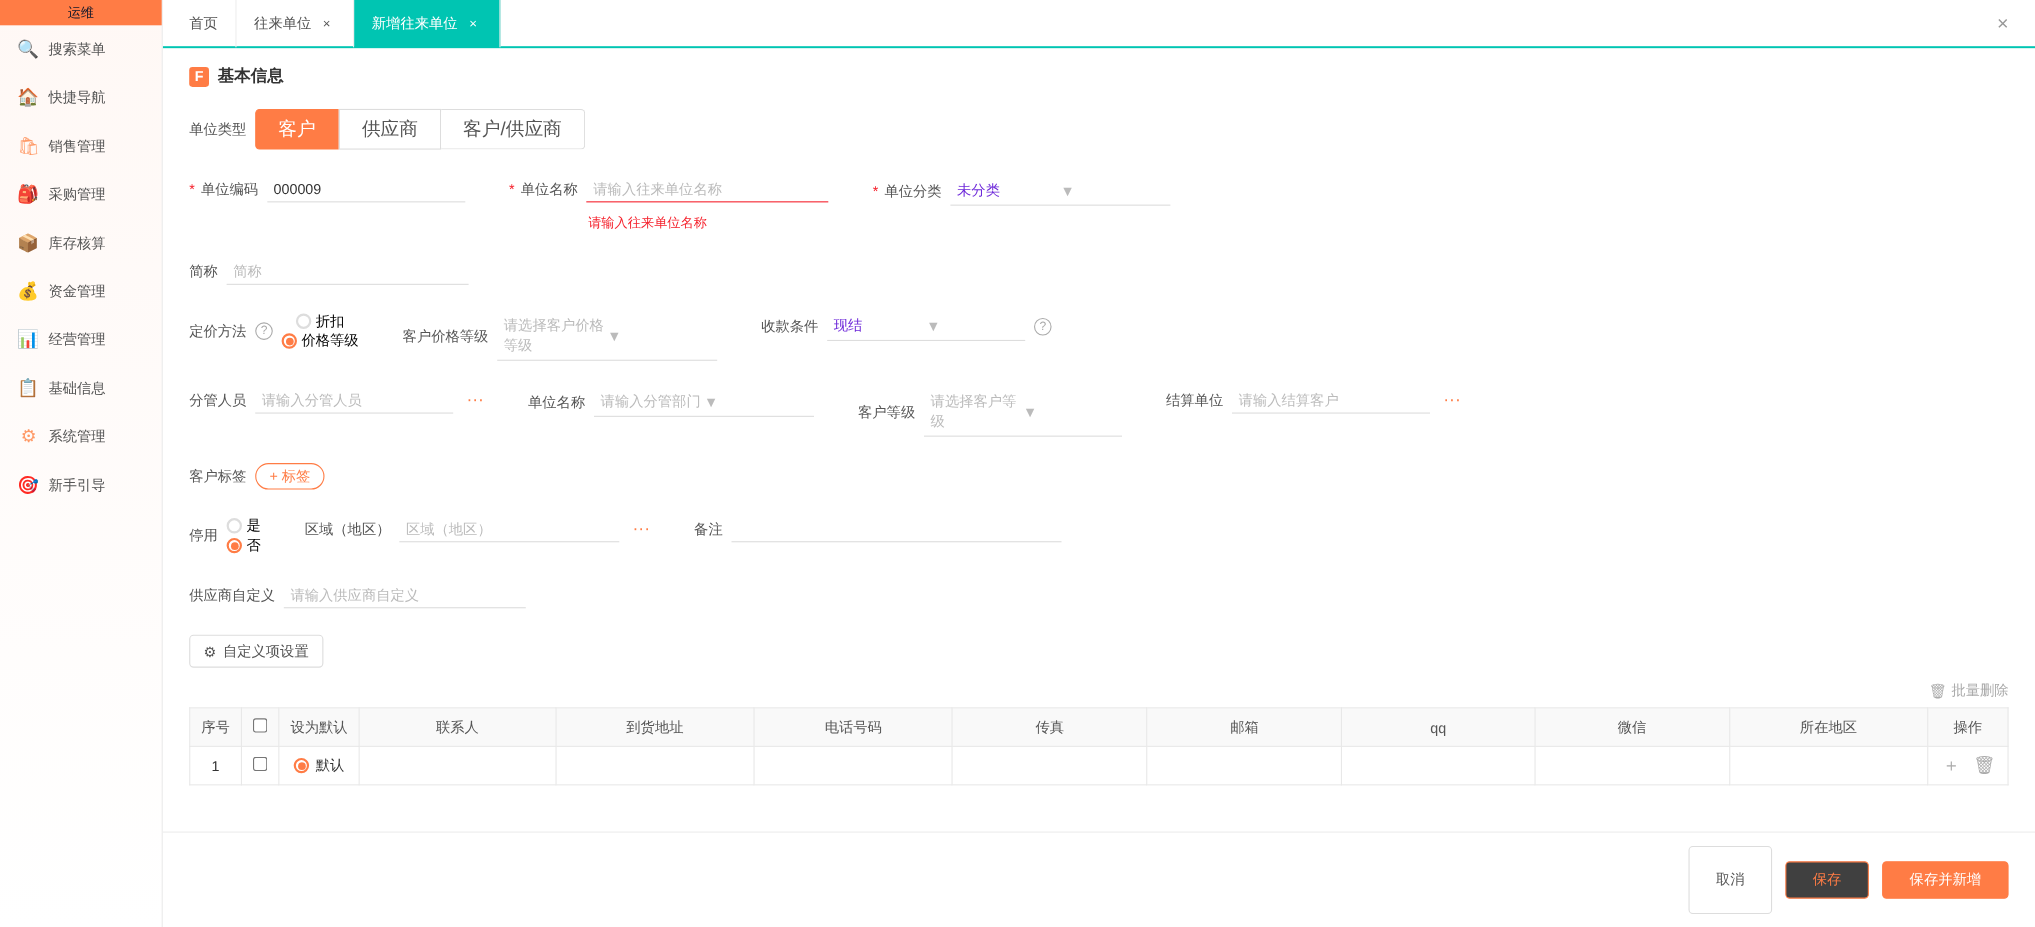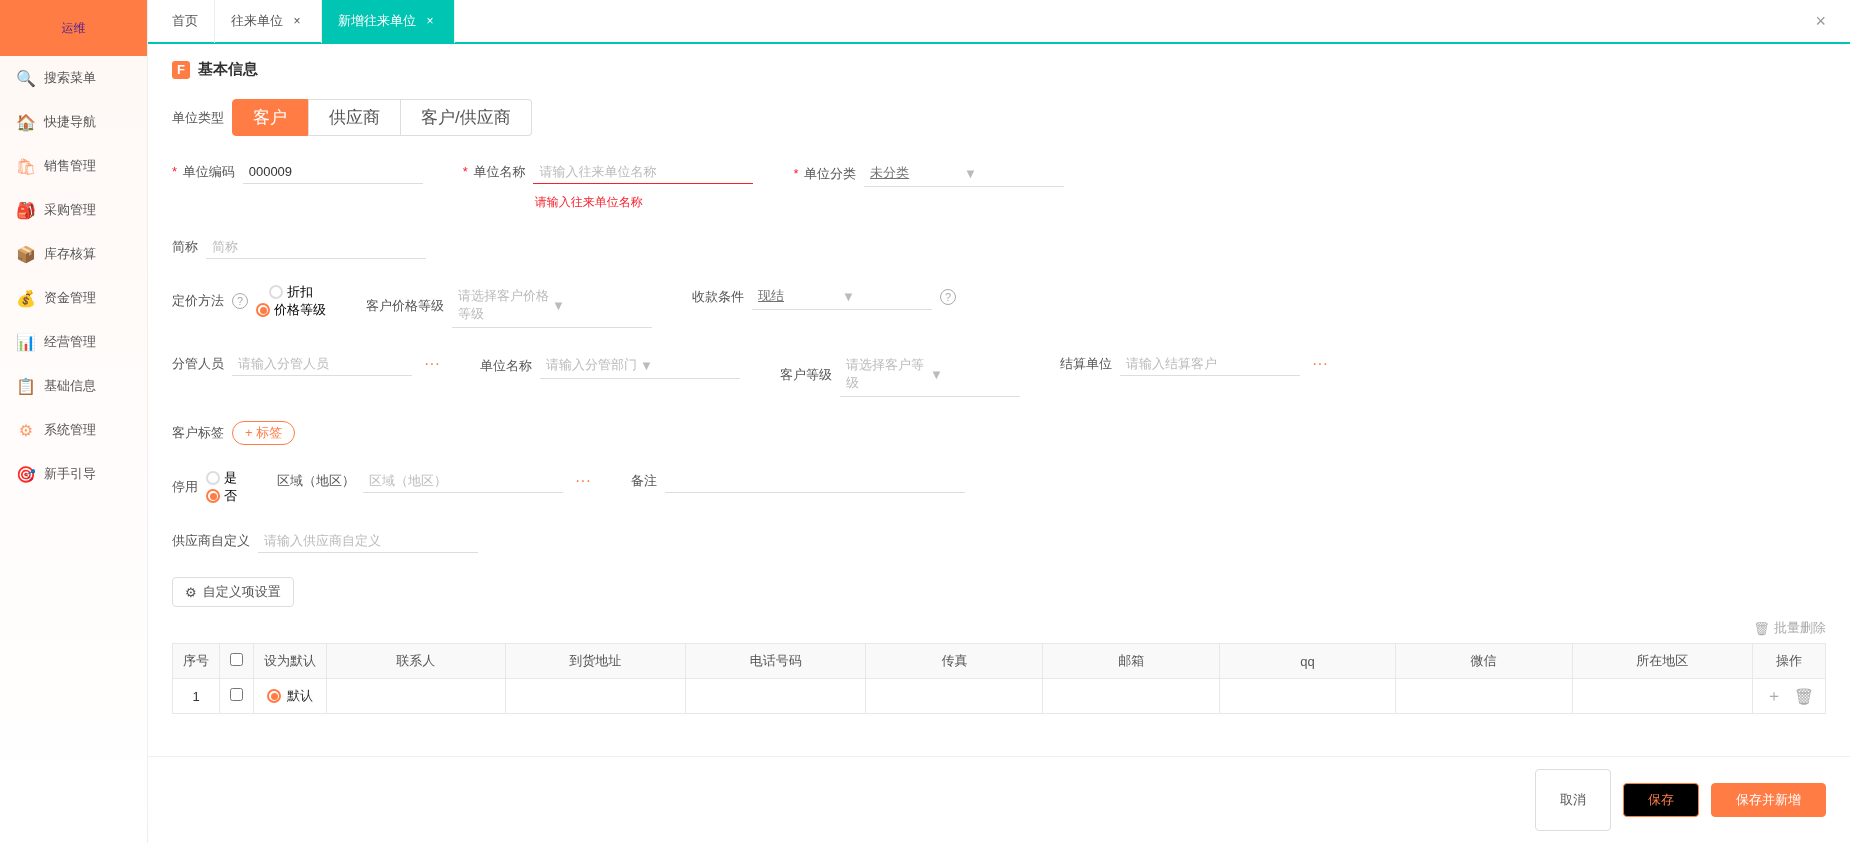--- a/index.html
+++ b/index.html
@@ -8,26 +8,26 @@
     
     .sidebar {
       width: 148px;
       background: linear-gradient(180deg, #fff8f5 0%, #fff 100%);
       border-right: 1px solid #eee;
       display: flex;
       flex-direction: column;
       flex-shrink: 0;
     }
     .sidebar-logo {
-      height: 56px;
+      height: 23px;
       background: #ff7c45;
       display: flex;
       align-items: center;
       justify-content: center;
-      color: #4c1d95;
+      color: #0f172a;
       font-size: 12px;
     }
     .sidebar-item {
       display: flex;
       align-items: center;
       gap: 8px;
       padding: 12px 16px;
       cursor: pointer;
       color: #555;
       font-size: 13px;
@@ -159,21 +159,21 @@
 
     .form-select-wrapper {
       display: flex;
       align-items: center;
       border-bottom: 1px solid #ddd;
       min-width: 160px;
       padding: 4px 6px;
       cursor: pointer;
     }
     .form-select-wrapper span { flex: 1; color: #bbb; font-size: 13px; }
-    .form-select-wrapper span.has-value { color: #737373; text-decoration: underline; }
+    .form-select-wrapper span.has-value { color: #6d28d9; }
     .select-arrow { color: #aaa; font-size: 11px; }
 
     .error-msg { color: #f5222d; font-size: 12px; margin-top: 2px; display: block; }
 
     
     .unit-type-group {
       display: flex;
       gap: 0;
     }
     .unit-btn {
@@ -309,21 +309,21 @@
       padding: 21px 24px;
       border: 1px solid #ddd;
       background: white;
       color: #555;
       border-radius: 4px;
       cursor: pointer;
       font-size: 13px;
     }
     .btn-save {
       padding: 7px 24px;
-      background: #000000;
+      background: #404040;
       border: 1px solid #ff7c45;
       color: #ff7c45;
       border-radius: 4px;
       cursor: pointer;
       font-size: 13px;
     }
     .btn-save-new {
       padding: 7px 24px;
       background: #ff7c45;
       border: 1px solid #ff7c45;

